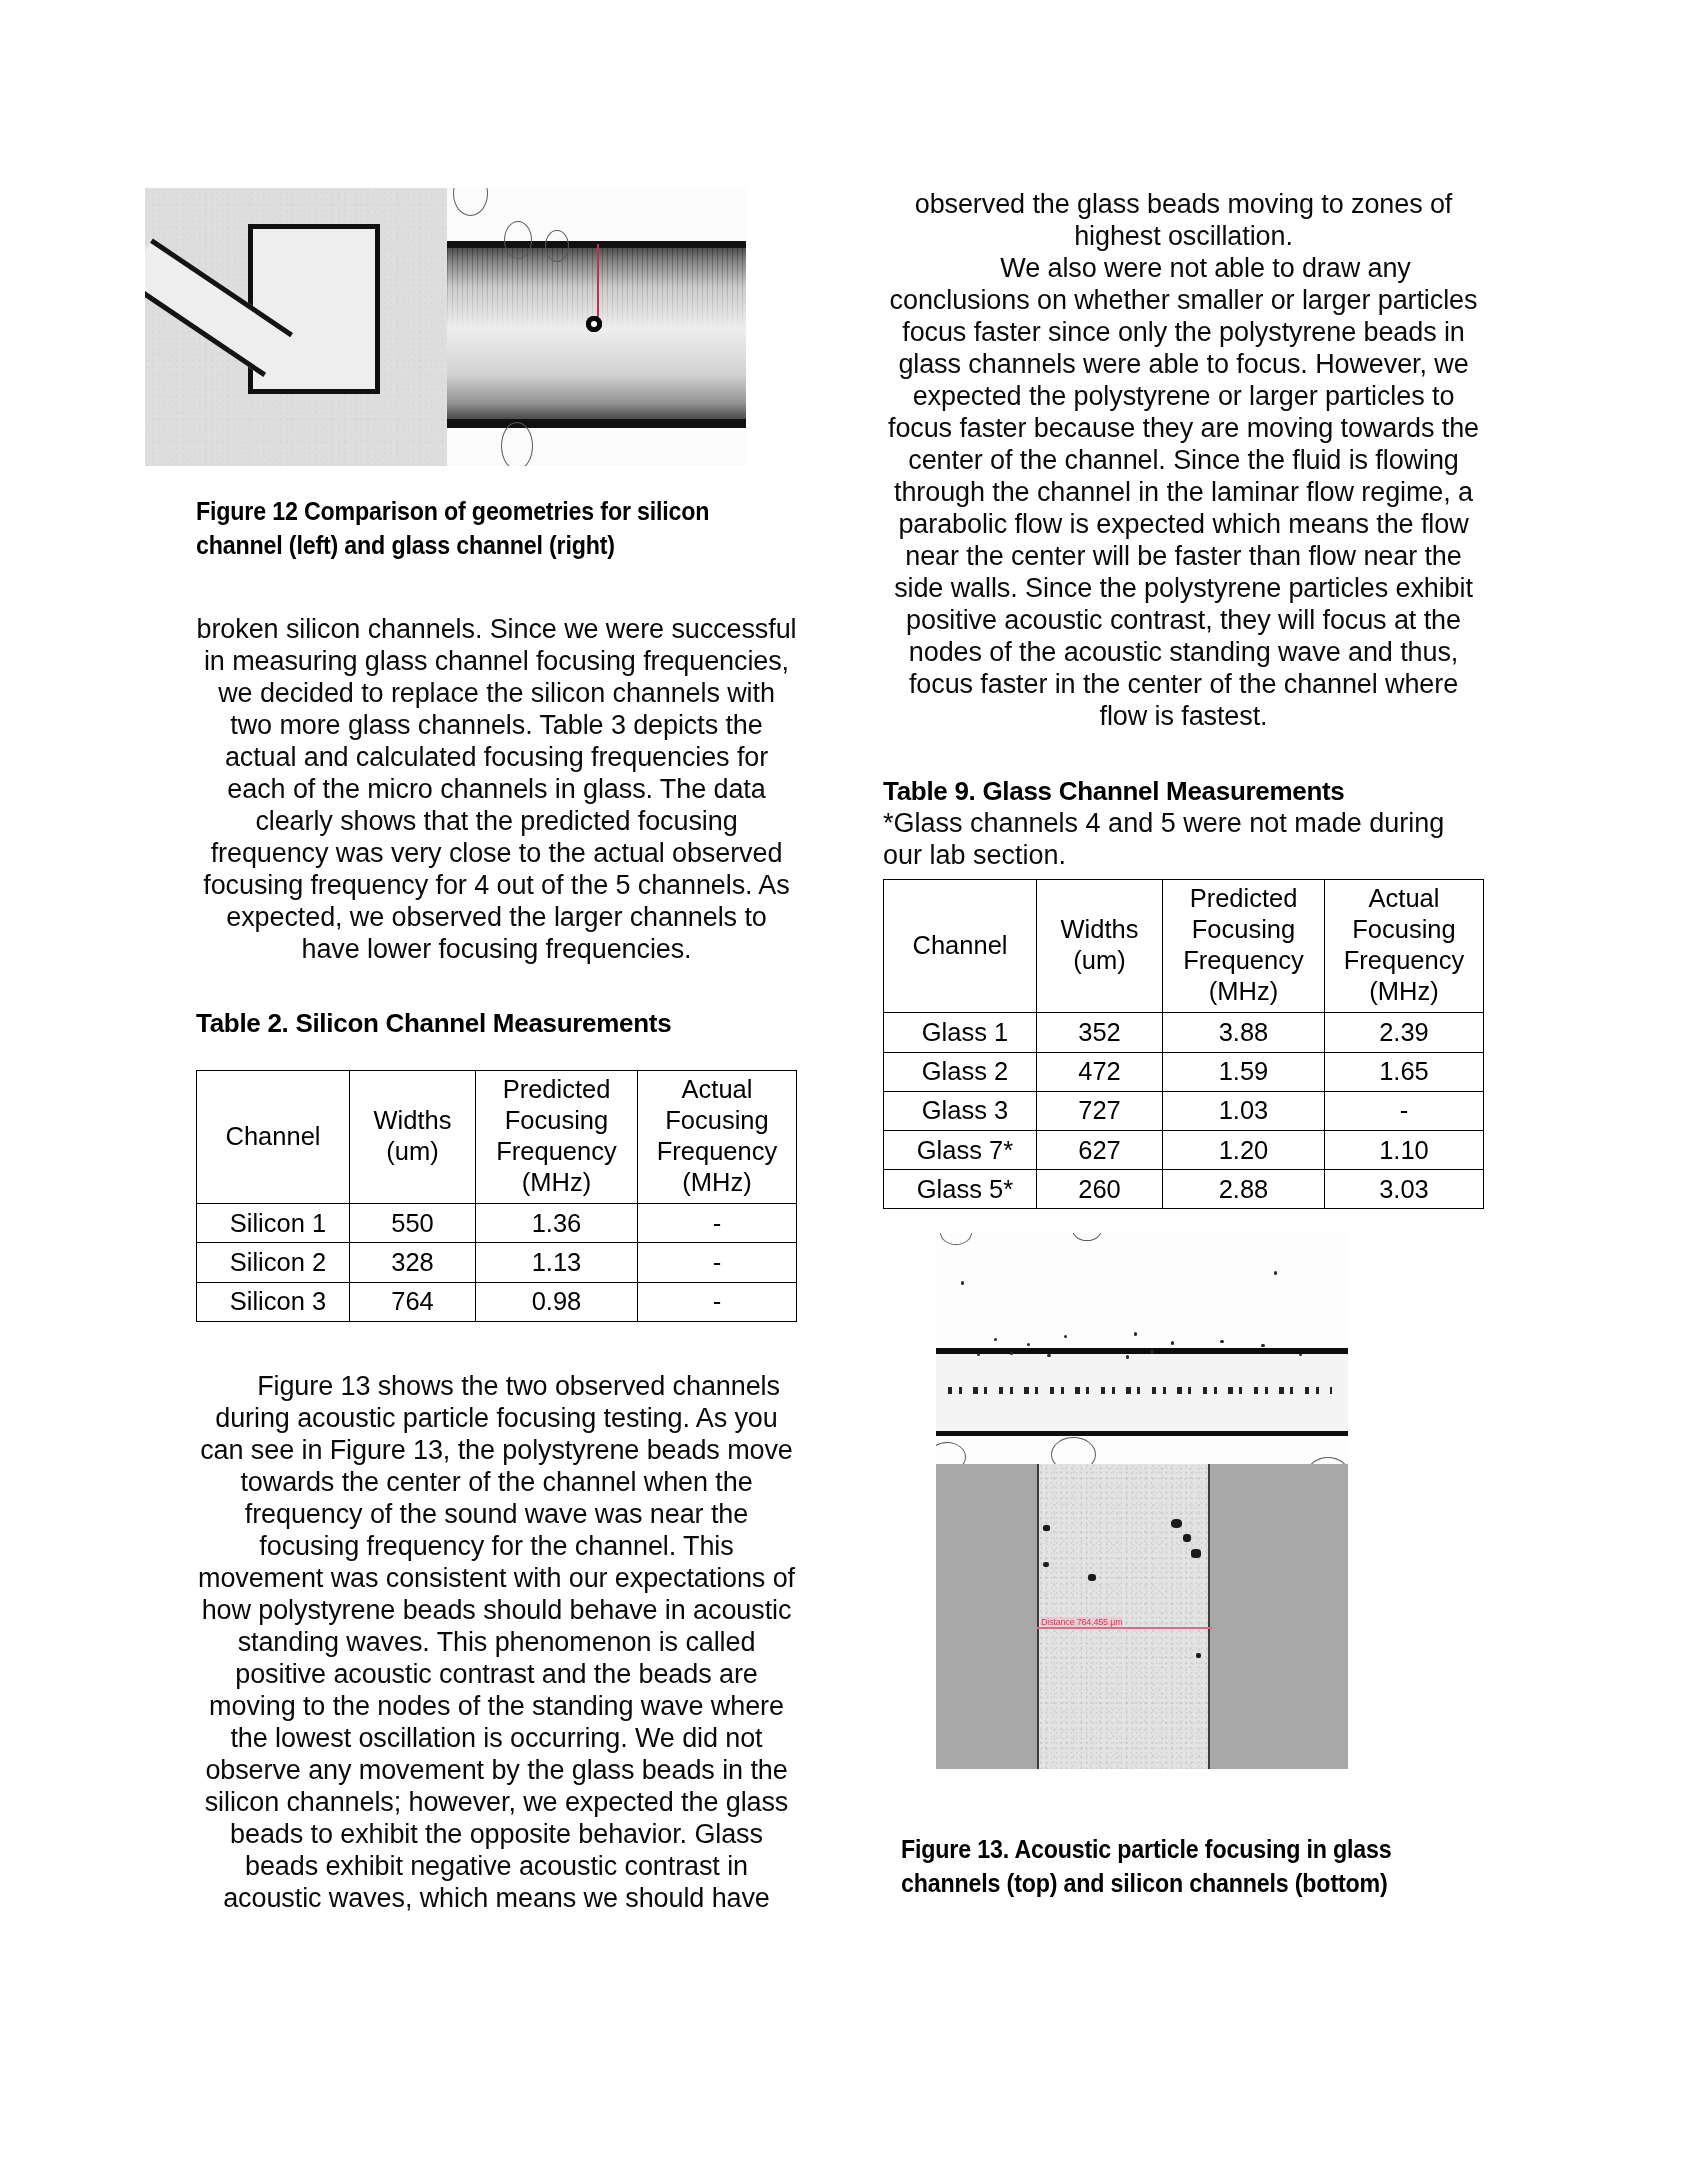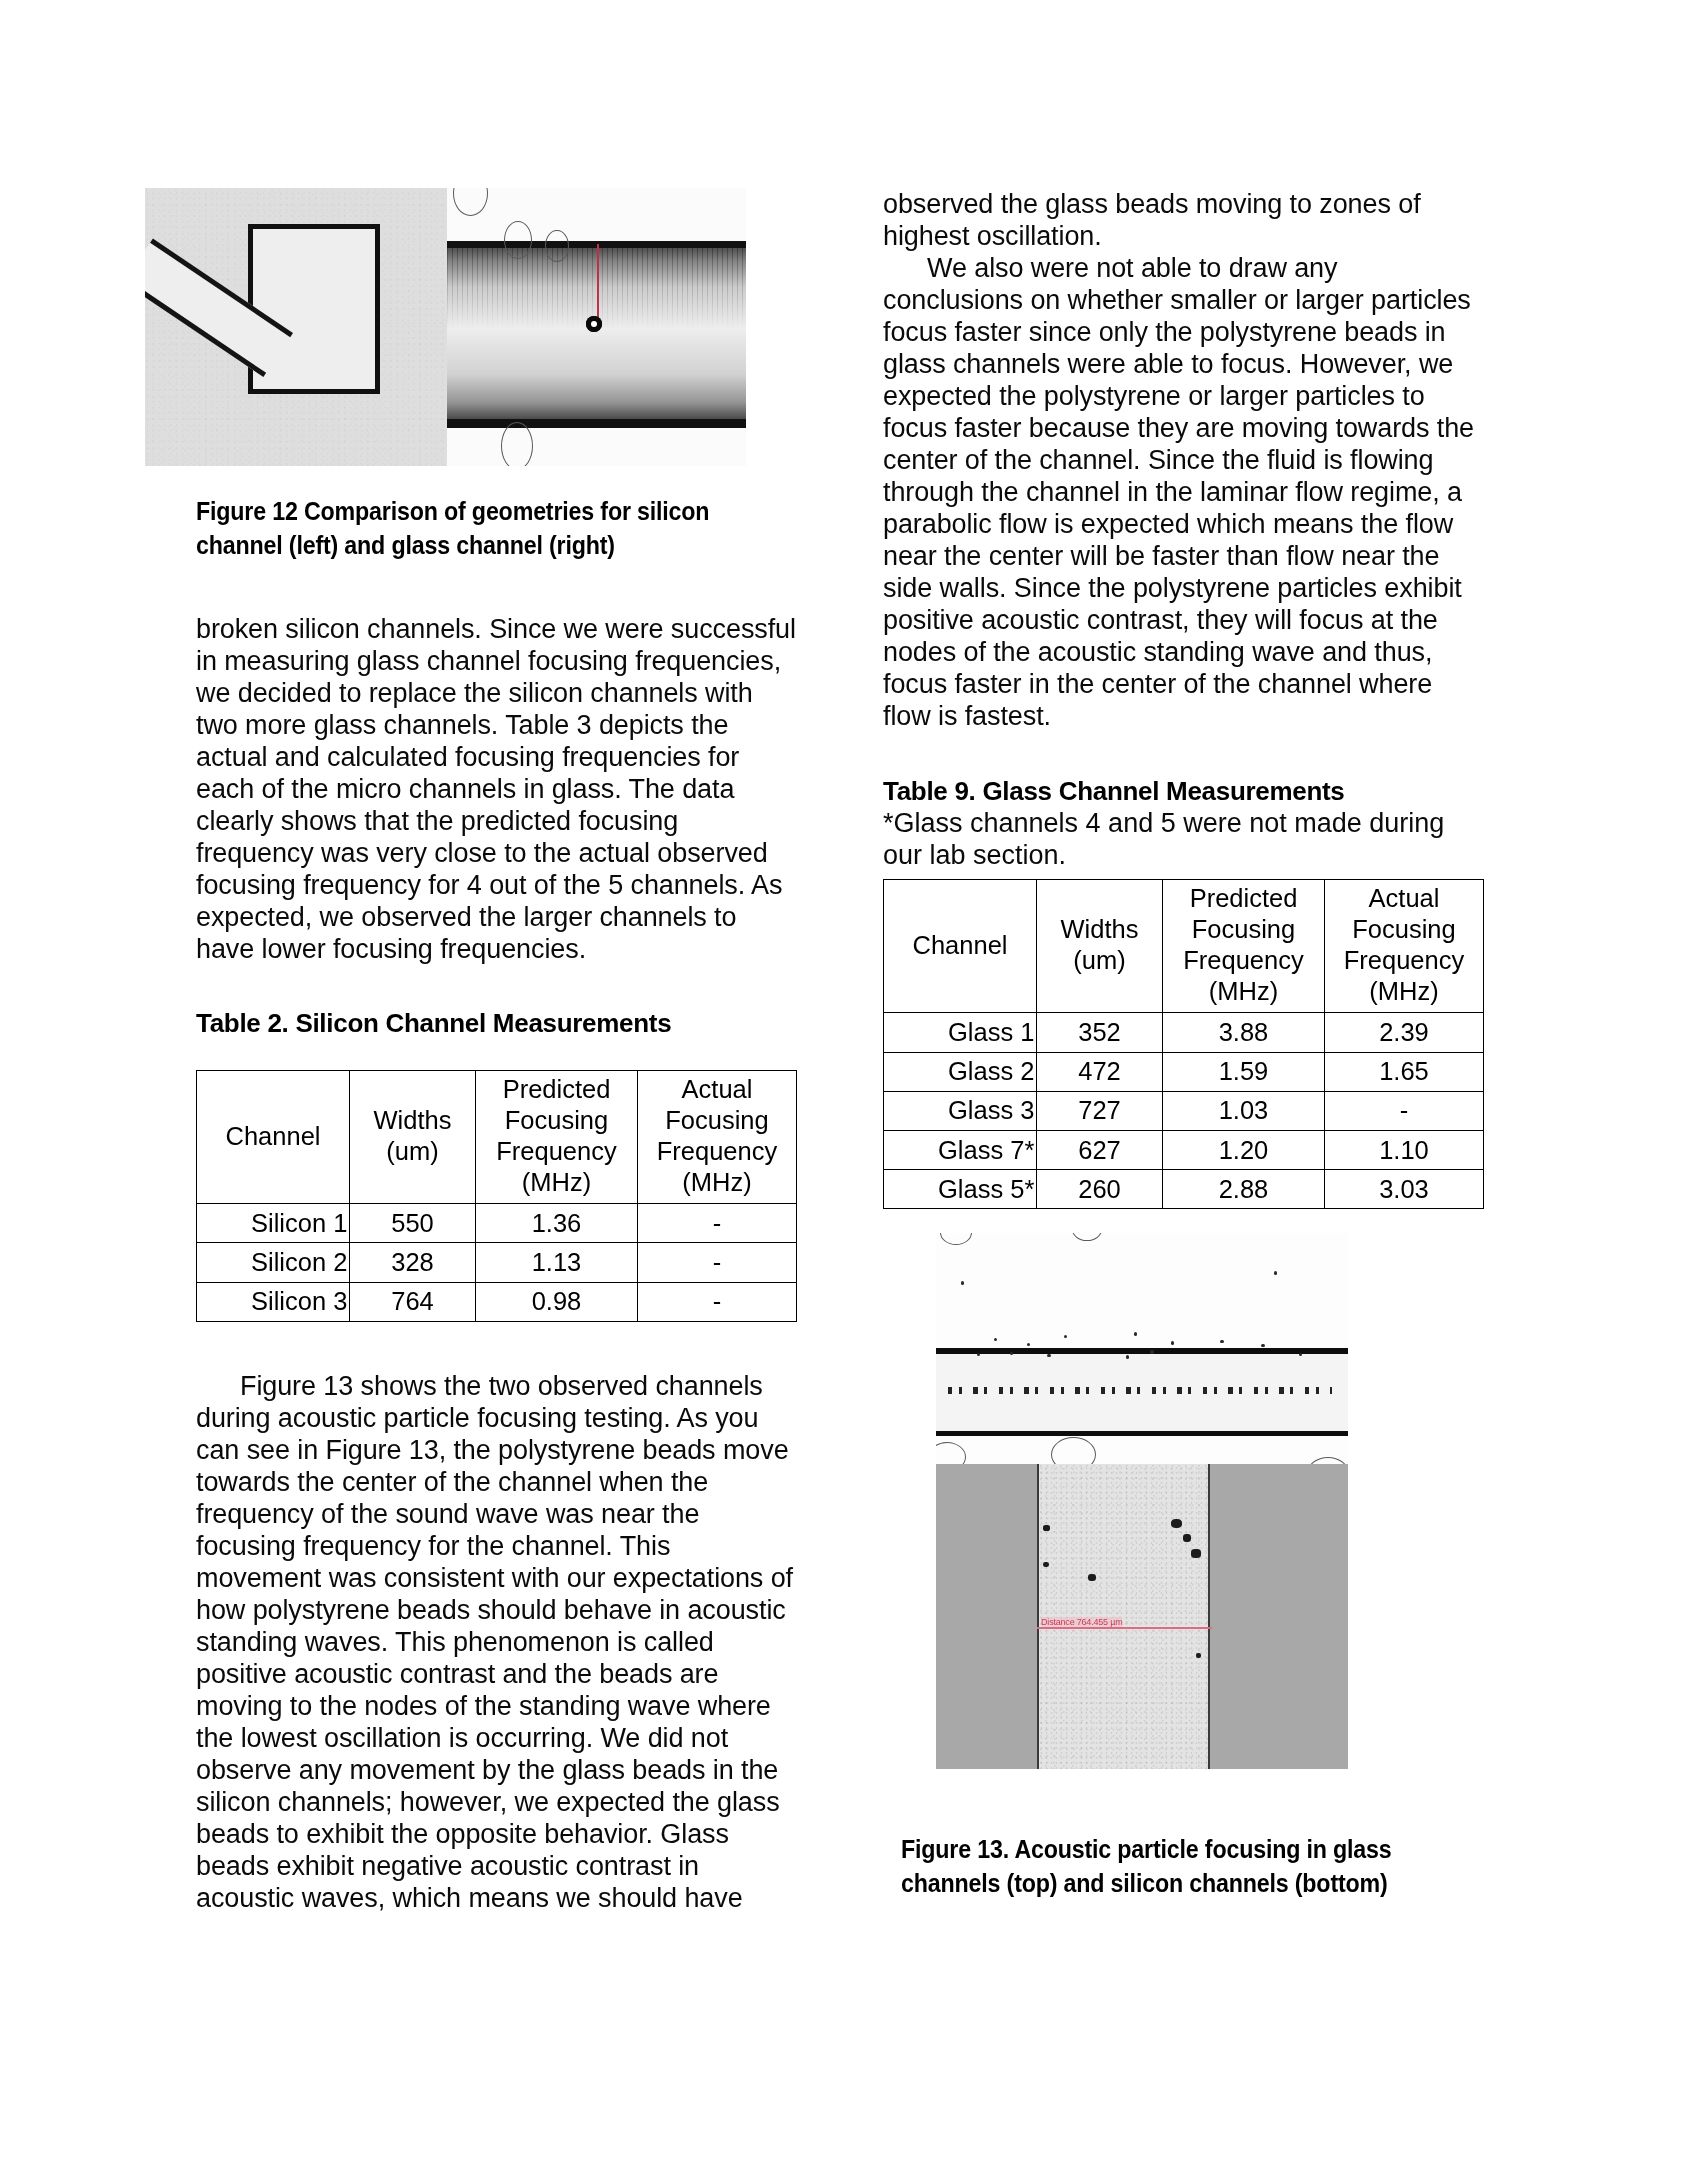--- a/index.html
+++ b/index.html
@@ -33,21 +33,21 @@
     position: absolute;
     left: 883px;
     top: 188px;
     width: 601px;
   }
 
   
   .body-text {
     font-size: 27px;
     line-height: 32px;
-    text-align: left;
+    text-align: center;
     color: #0a0a0a;
     letter-spacing: -0.1px;
   }
   .body-text .indent { display: inline-block; width: 44px; }
 
   
   .caption {
     font-family: "Liberation Sans Narrow", "Liberation Sans", sans-serif;
     font-weight: bold;
     font-size: 25px;
@@ -89,21 +89,21 @@
     line-height: 31px;
   }
   table.meas th {
     padding: 3.3px 1.6px 5px 1.6px;
   }
   table.meas td {
     height: 35px;
     padding: 1.6px 1.6px;
   }
   table.meas td.chan {
-    text-align: right;
+    text-align: center;
     padding-left: 11.5px;
   }
   .c-chan { width: 25.5%; }
   .c-wid  { width: 21%; }
   .c-pred { width: 27%; }
   .c-act  { width: 26.5%; }
 
   
   .fig12 {
     position: absolute;

